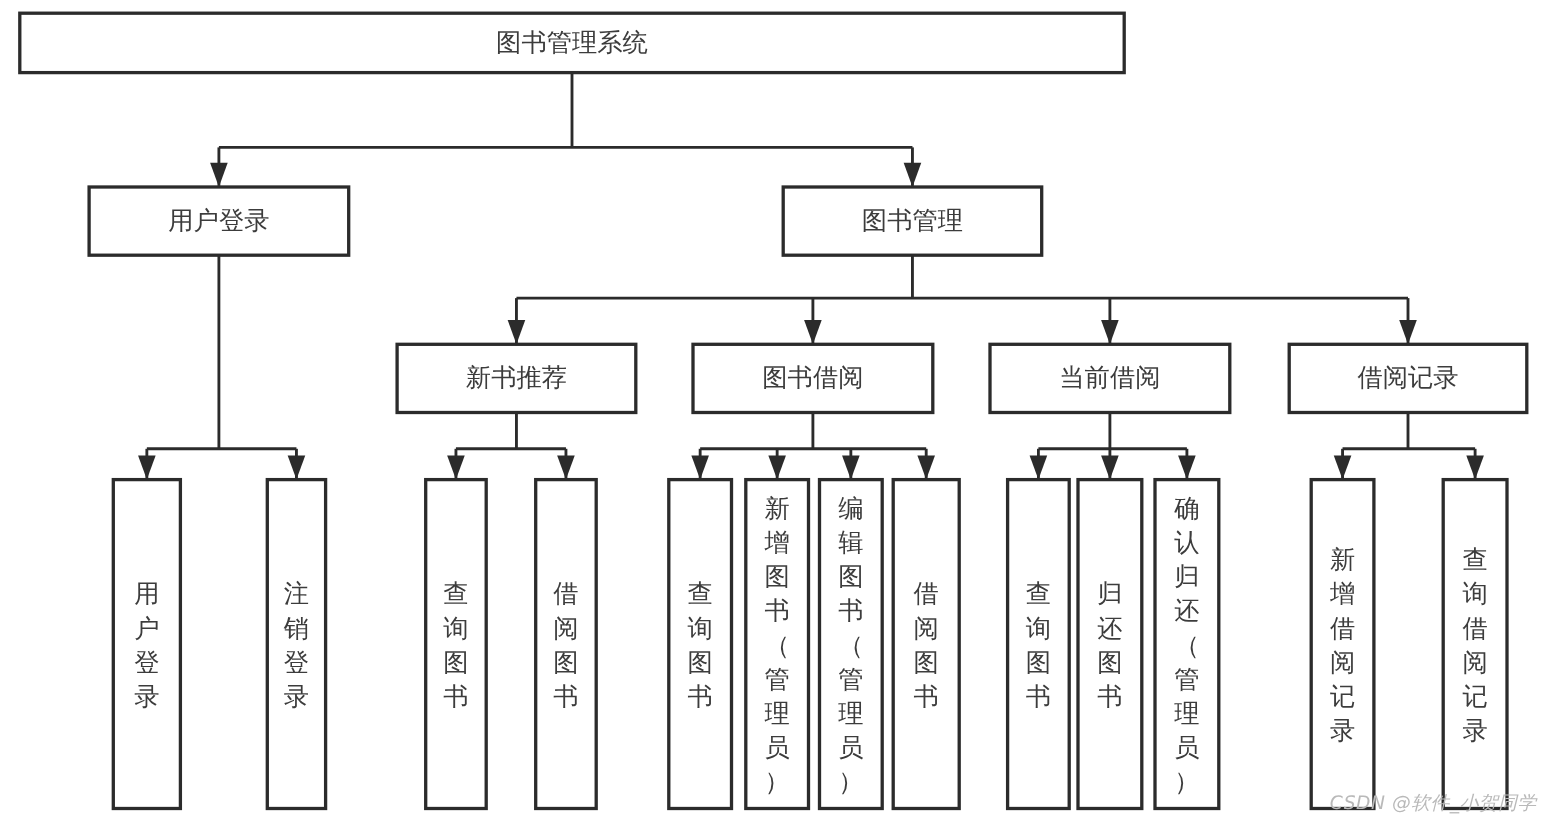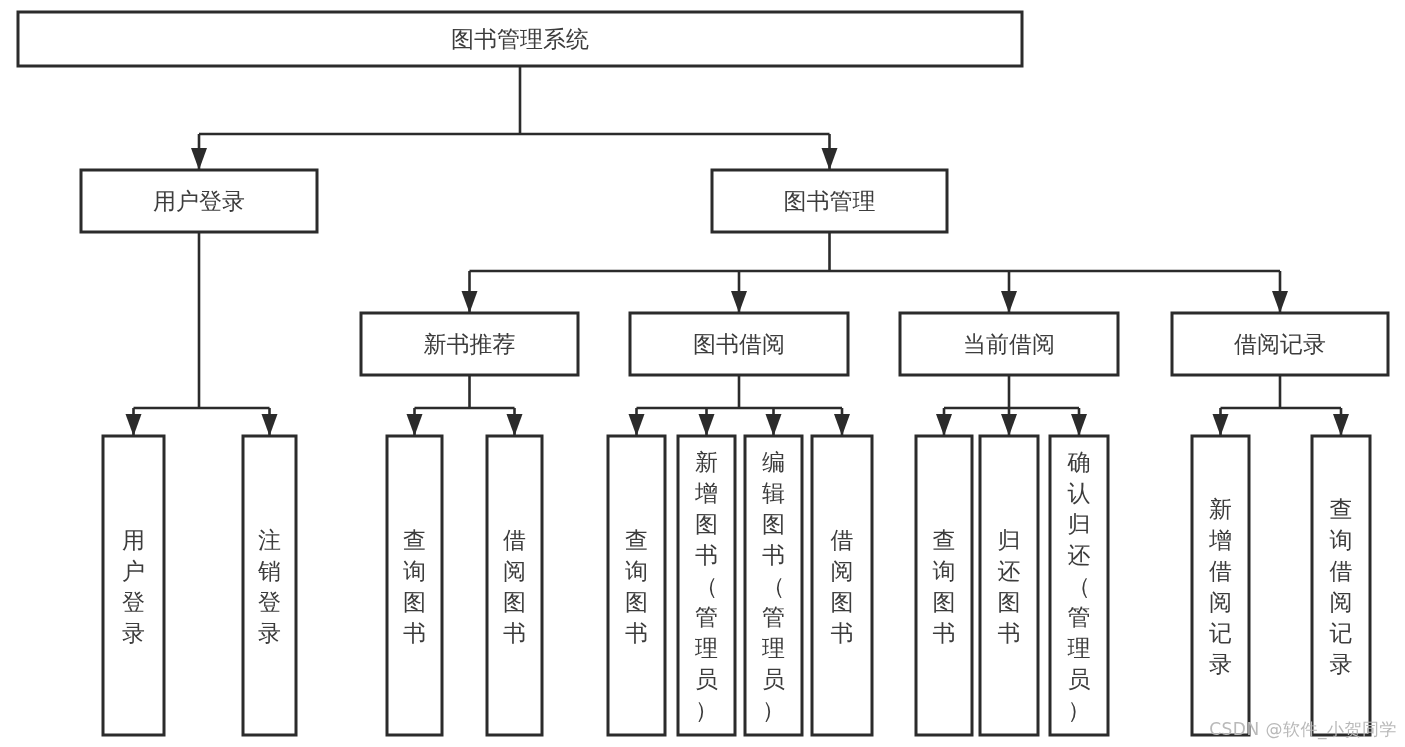--- a/index.html
+++ b/index.html
@@ -6,21 +6,21 @@
   body{font-family:"Liberation Sans","DejaVu Sans",sans-serif;}
   #stage{position:relative;width:1405px;height:747px;background:#fff;overflow:hidden;}
   #diagram{position:absolute;left:0;top:0;width:1405px;height:747px;}
   .node-rect{fill:#ffffff;stroke:#2b2b2b;stroke-width:3;}
   .node-label{fill:#3c3c3c;font-family:"DejaVu Sans","Liberation Sans",sans-serif;font-size:23px;text-anchor:middle;dominant-baseline:middle;}
   .node-label-v{fill:#3c3c3c;font-family:"DejaVu Sans","Liberation Sans",sans-serif;font-size:23px;text-anchor:middle;}
   .conn{stroke:#2b2b2b;stroke-width:2.6;fill:none;}
   .arrowhead{fill:#2b2b2b;}
   .watermark{position:absolute;right:8px;bottom:6px;color:#b9b9b9;font-size:17px;
              font-family:"DejaVu Sans","Liberation Sans",sans-serif;white-space:nowrap;
-             letter-spacing:0.5px;}
+             letter-spacing:0.5px;font-style:italic;}
 </style>
 </head>
 <body>
 
 <div id="stage">
   <svg id="diagram" viewBox="0 0 1405 747" xmlns="http://www.w3.org/2000/svg">
     <g id="edges-layer">
         <g>
           <line x1="520" y1="66" x2="520" y2="134" class="conn"></line>
           <line x1="199" y1="134" x2="829.5" y2="134" class="conn"></line>

